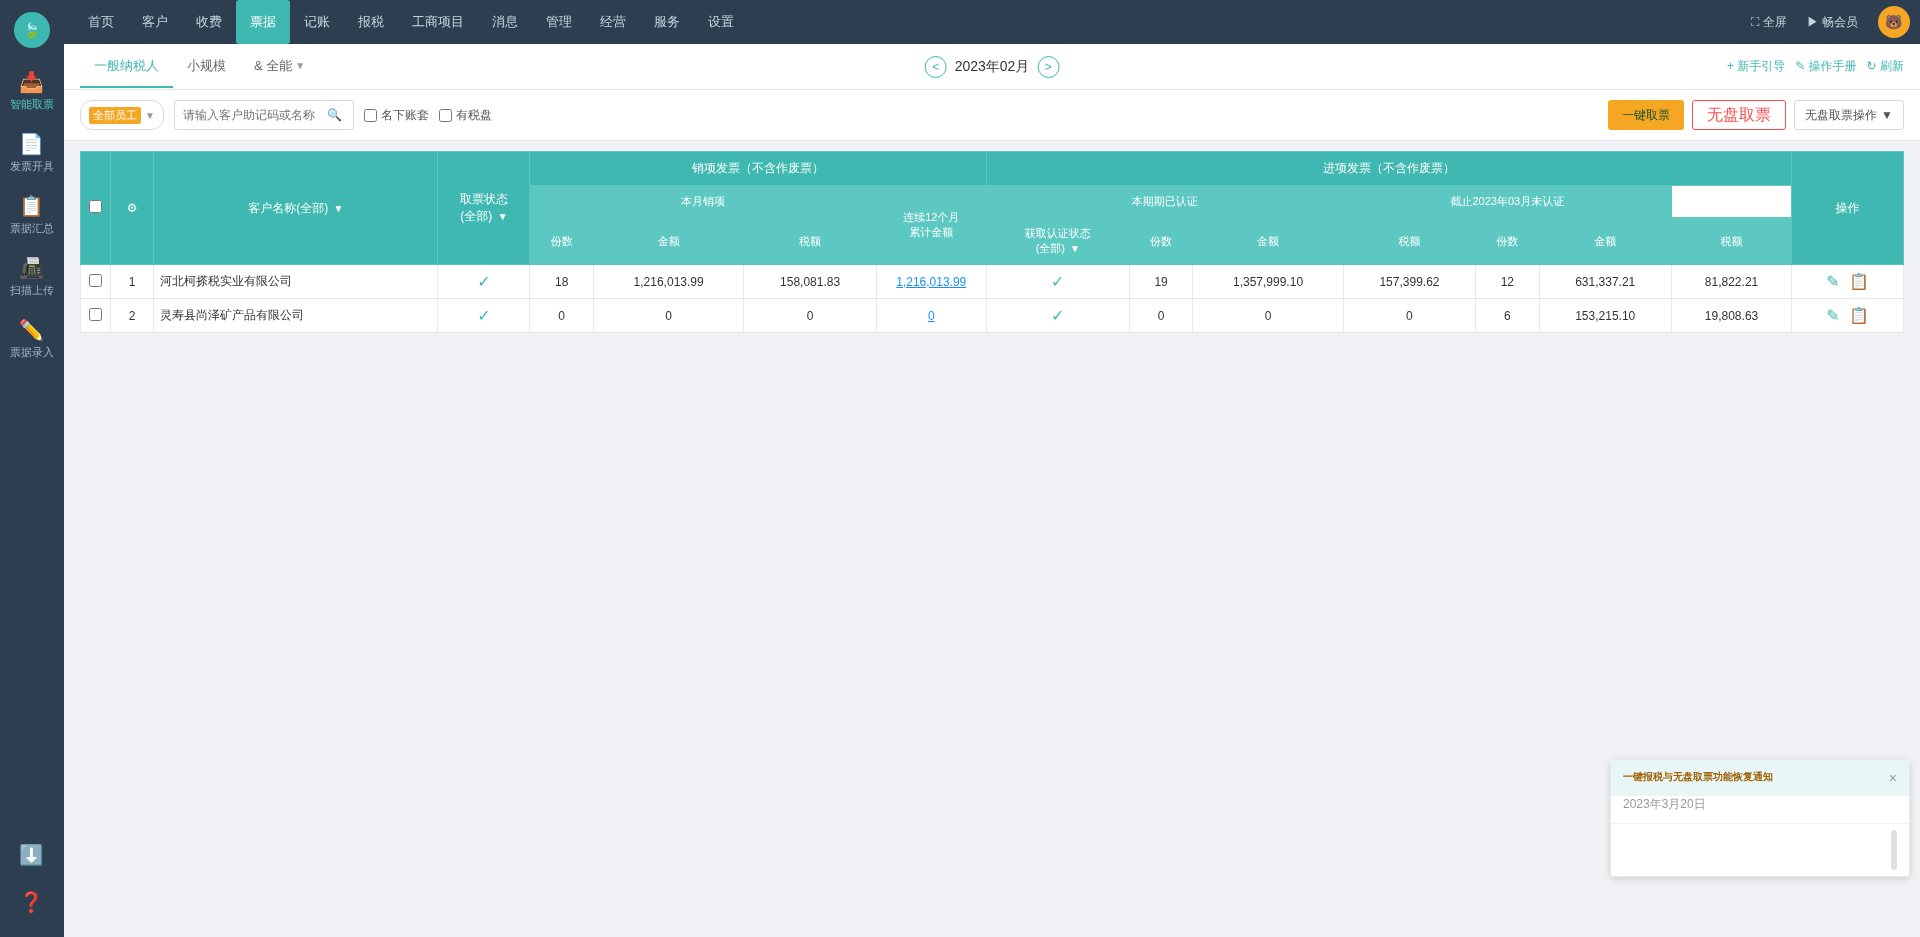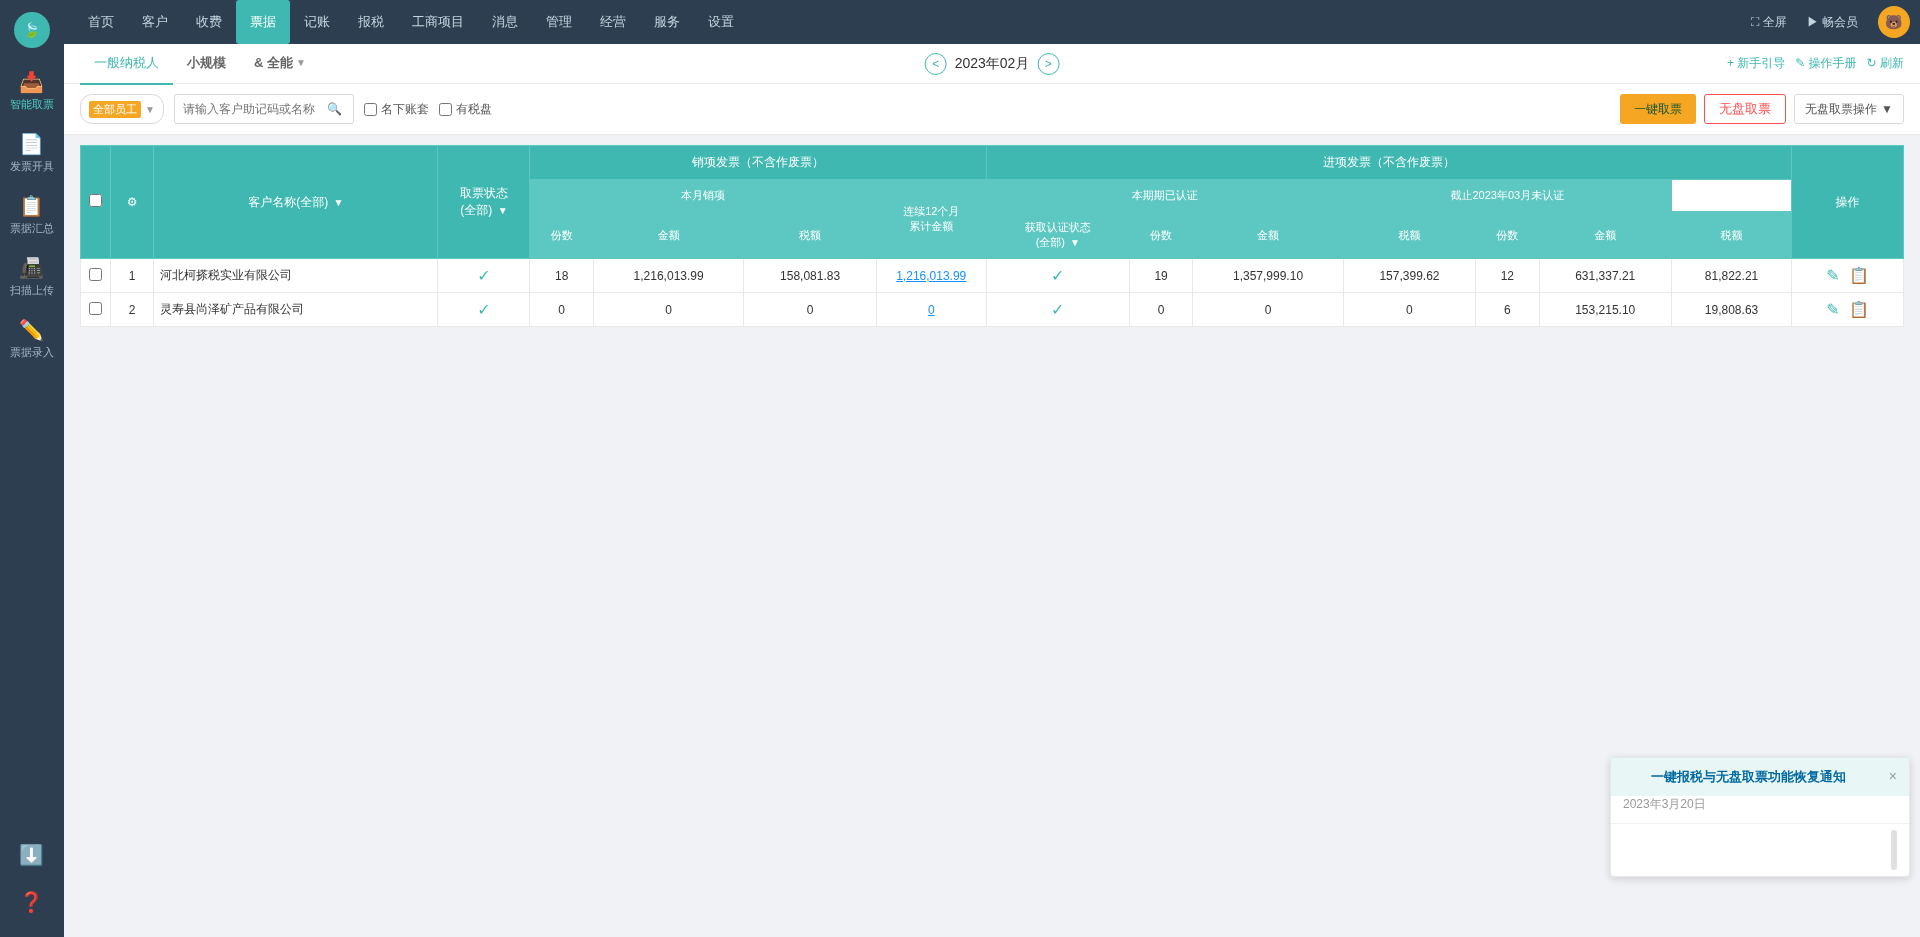--- a/index.html
+++ b/index.html
@@ -19,60 +19,60 @@
     .topnav-item { color: #c5d5e0; font-size: 13px; padding: 0 14px; height: 44px; display: flex; align-items: center; cursor: pointer; }
     .topnav-item.active { background: #3eb8b0; color: #fff; border-radius: 3px; }
     .topnav-right { margin-left: auto; display: flex; align-items: center; gap: 20px; color: #c5d5e0; font-size: 12px; }
     .topnav-right span { cursor: pointer; }
     .topnav-right .avatar { width: 32px; height: 32px; border-radius: 50%; background: #f5a623; display: flex; align-items: center; justify-content: center; color: #fff; font-size: 14px; }
 
     
     .main { margin-left: 64px; margin-top: 44px; padding: 0; background: #f0f2f5; min-height: calc(937px - 44px); }
 
     
-    .tabbar { background: #fff; display: flex; align-items: center; padding: 0 16px; height: 40px; border-bottom: 1px solid #e8e8e8; }
-    .tab { padding: 0 14px; height: 42px; display: flex; align-items: center; cursor: pointer; font-size: 13px; color: #666; border-bottom: 2px solid transparent; font-weight: bold; }
+    .tabbar { background: #fff; display: flex; align-items: center; padding: 0 16px; height: 46px; border-bottom: 1px solid #e8e8e8; }
+    .tab { padding: 0 14px; height: 42px; display: flex; align-items: center; cursor: pointer; font-size: 13px; color: #666; border-bottom: 2px solid transparent; }
     .tab.active { color: #3eb8b0; border-bottom: 2px solid #3eb8b0; font-weight: 500; }
     .date-nav { display: flex; align-items: center; gap: 8px; position: absolute; left: 50%; transform: translateX(-50%); }
     .date-nav-btn { width: 22px; height: 22px; border-radius: 50%; border: 1px solid #3eb8b0; color: #3eb8b0; display: flex; align-items: center; justify-content: center; cursor: pointer; font-size: 12px; background: #fff; }
     .date-nav-text { font-size: 14px; color: #333; font-weight: 500; }
     .tabbar-actions { margin-left: auto; display: flex; align-items: center; gap: 10px; font-size: 12px; color: #3eb8b0; cursor: pointer; }
 
     
     .toolbar { background: #fff; padding: 10px 16px; display: flex; align-items: center; gap: 10px; border-bottom: 1px solid #e8e8e8; }
     .toolbar-select { height: 30px; border: 1px solid #d9d9d9; border-radius: 12px; padding: 0 8px; font-size: 12px; display: flex; align-items: center; gap: 4px; cursor: pointer; background: #fff; }
     .toolbar-select .arrow { font-size: 10px; color: #999; }
     .toolbar-search { height: 30px; border: 1px solid #d9d9d9; border-radius: 3px; padding: 0 8px; font-size: 12px; display: flex; align-items: center; gap: 4px; width: 180px; }
     .toolbar-search input { border: none; outline: none; font-size: 12px; width: 140px; color: #999; }
     .search-btn { color: #999; cursor: pointer; }
     .checkbox-label { display: flex; align-items: center; gap: 4px; font-size: 12px; color: #555; cursor: pointer; }
     .toolbar-right { margin-left: auto; display: flex; gap: 8px; }
     .btn-primary { background: #f5a623; color: #14532d; border: none; height: 30px; padding: 0 14px; border-radius: 3px; font-size: 12px; cursor: pointer; }
-    .btn-danger { background: #fff; color: #ff4d4f; border: 1px solid #ff4d4f; height: 30px; padding: 0 14px; border-radius: 3px; font-size: 13px; cursor: pointer; }
+    .btn-danger { background: #fff; color: #ff4d4f; border: 1px solid #ff4d4f; height: 30px; padding: 0 14px; border-radius: 3px; font-size: 16px; cursor: pointer; }
     .btn-dropdown { background: #fff; color: #555; border: 1px solid #d9d9d9; height: 30px; padding: 0 10px; border-radius: 3px; font-size: 12px; cursor: pointer; display: flex; align-items: center; gap: 4px; }
 
     
     .table-wrap { padding: 10px 16px; background: #f0f2f5; }
     table { width: 100%; border-collapse: collapse; background: #fff; }
     thead tr th { background: #3eb8b0; color: #fff; font-size: 12px; font-weight: 500; padding: 8px 6px; text-align: center; border: 1px solid #5cc8c1; }
     thead tr.subheader th { background: #5cc8c1; font-size: 11px; font-weight: normal; }
     tbody tr td { font-size: 12px; padding: 7px 6px; text-align: center; border: 1px solid #e8e8e8; color: #333; }
     tbody tr td.left { text-align: left; }
     .check-th { width: 30px; }
     .status-icon { color: #3eb8b0; font-size: 16px; }
     .link-text { color: #1890ff; text-decoration: underline; cursor: pointer; }
     .action-icon { color: #3eb8b0; font-size: 16px; cursor: pointer; margin: 0 3px; }
 
     
     .footer { padding: 10px 16px; font-size: 12px; color: #f5a623; cursor: pointer; }
 
     
     .notif-popup { position: fixed; right: 10px; bottom: 60px; width: 300px; background: #fff; border: 1px solid #e8e8e8; border-radius: 4px; box-shadow: 0 2px 8px rgba(0,0,0,0.15); z-index: 200; }
     .notif-header { background: #e8f7f6; padding: 10px 12px; display: flex; align-items: flex-start; justify-content: space-between; }
-    .notif-title { font-size: 13px; font-weight: 600; color: #0369a1; margin-left: 28px; }
+    .notif-title { font-size: 10px; font-weight: 600; color: #a16207; }
     .notif-close { color: #999; cursor: pointer; font-size: 14px; }
     .notif-body { padding: 10px 12px; font-size: 12px; color: #555; line-height: 1.7; }
     .notif-date { font-size: 12px; color: #999; padding: 0 12px 10px; }
     .notif-footer { border-top: 1px solid #f0f0f0; padding: 6px 12px; display: flex; justify-content: flex-end; }
 
     
     .tabbar-wrap { position: relative; }
   </style>
 </head>
 <body>

